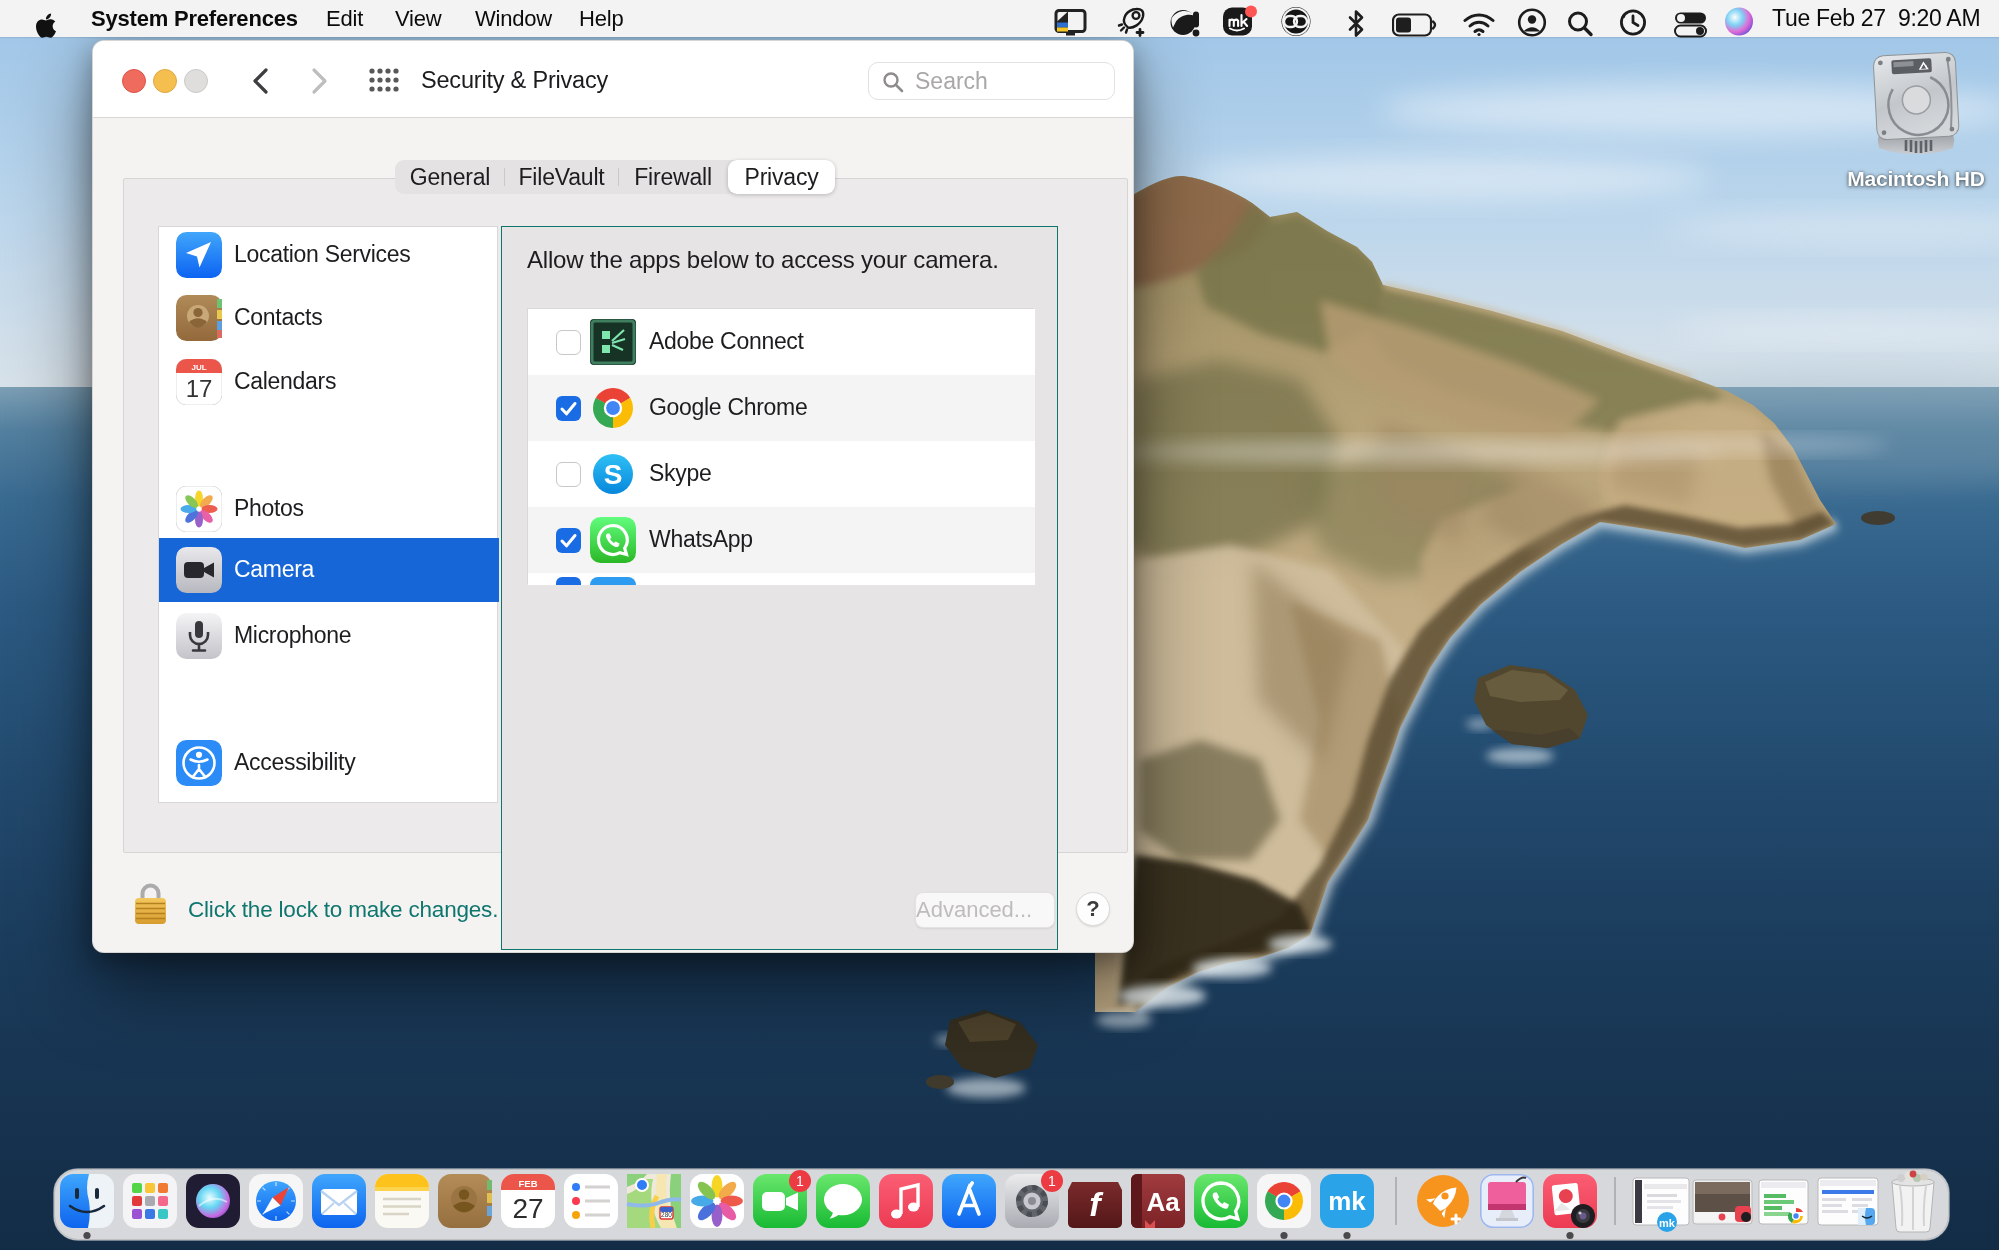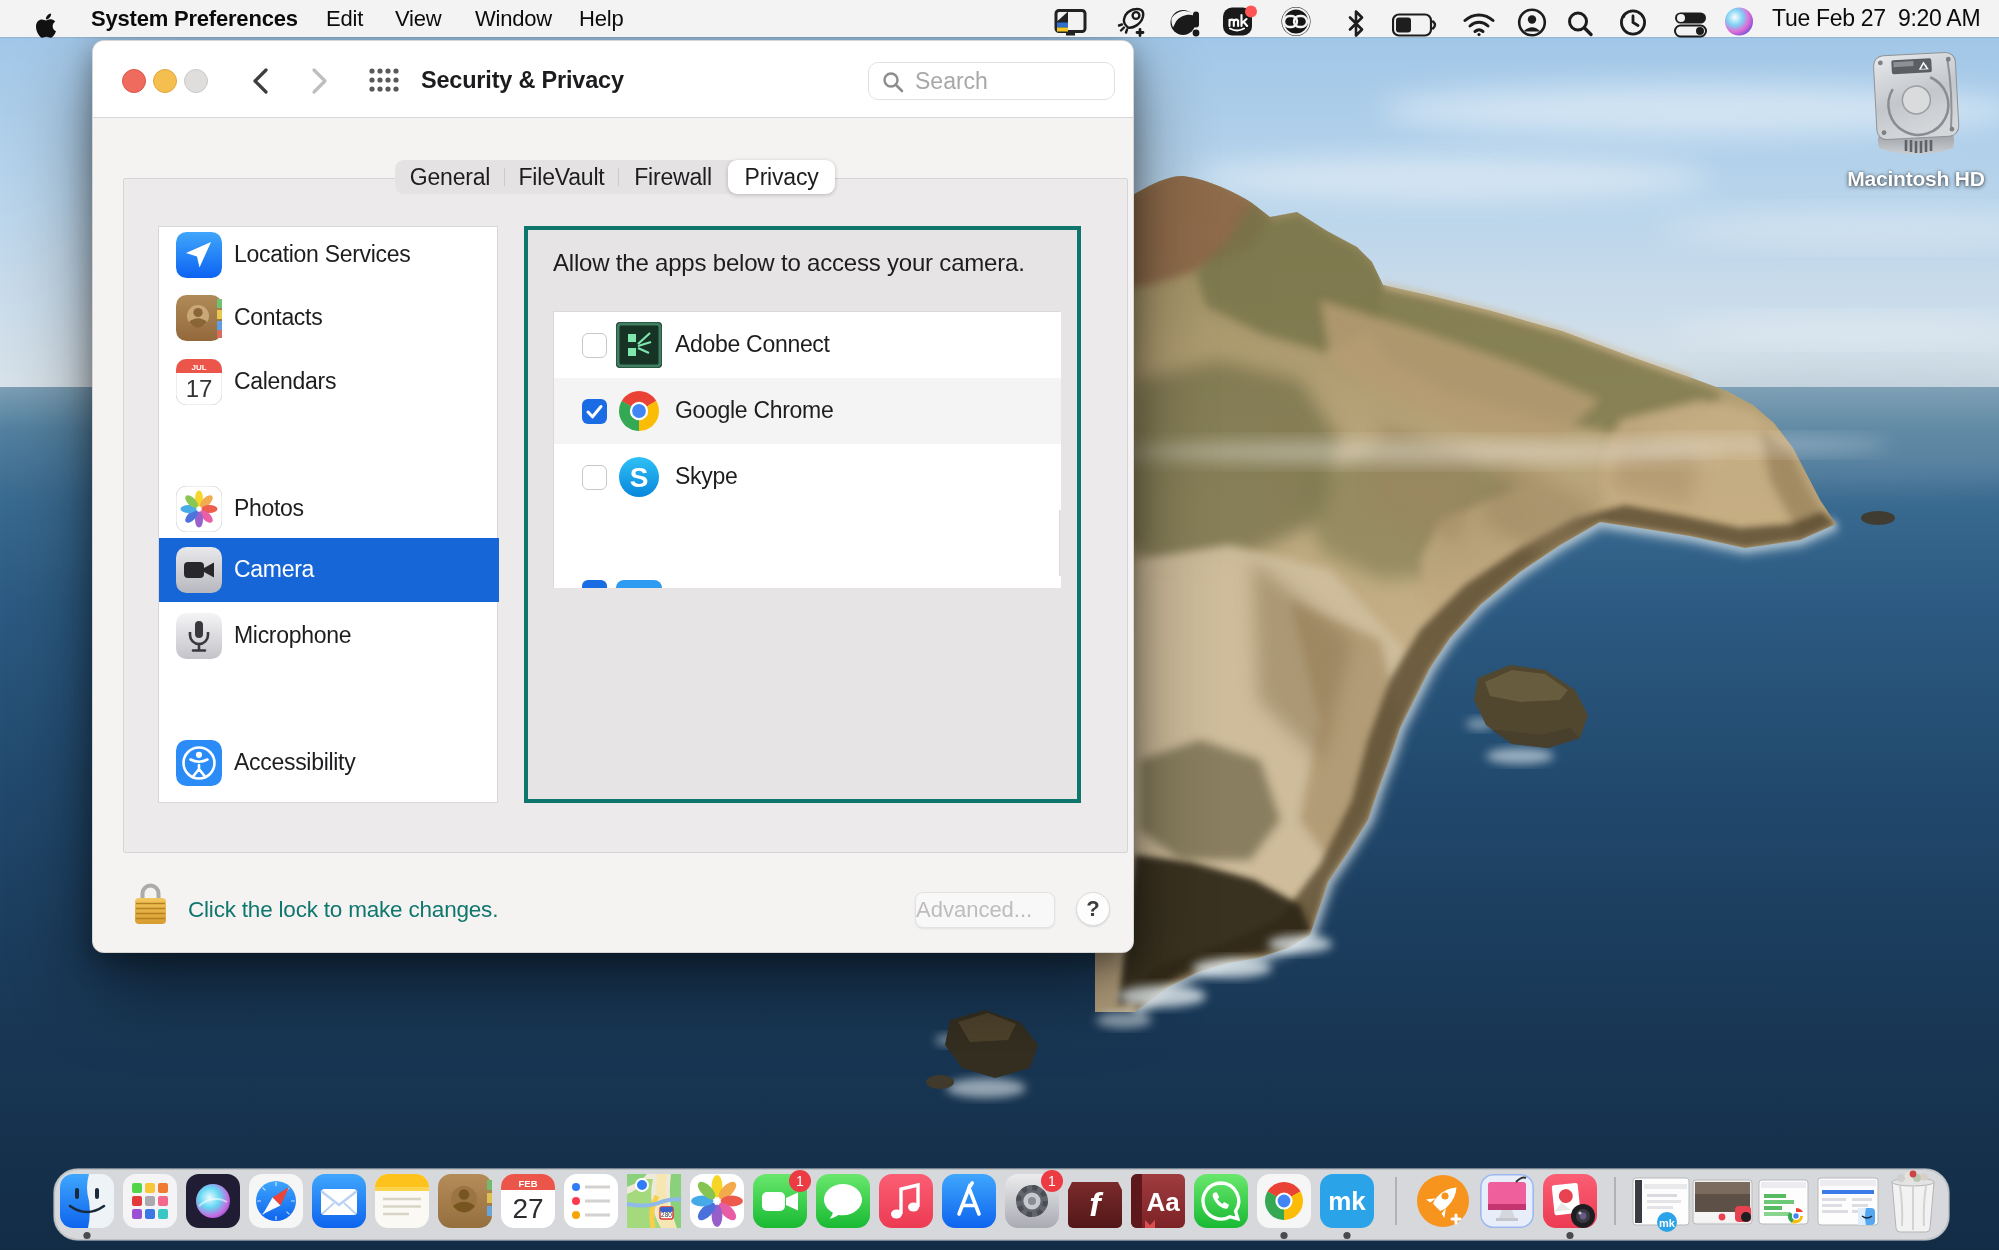--- a/index.html
+++ b/index.html
@@ -6,34 +6,34 @@
 #desktop{position:absolute;left:0;top:0;width:1999px;height:1250px;background:#1d4166}
 .abs{position:absolute}
 #wall{position:absolute;left:0;top:0;z-index:1}
 #menubar{position:absolute;left:0;top:0;width:1999px;height:37px;background:#f4f3f3;z-index:40;box-shadow:0 0 2px rgba(0,0,0,.25)}
 #menubar .mi{position:absolute;top:0;height:37px;line-height:37px;font-size:22px;color:#0b0b0b;white-space:nowrap;letter-spacing:-0.2px}
 #hdicon{position:absolute;left:1858px;top:48px;width:116px;height:150px;z-index:5;text-align:center}
 #hdlabel{position:absolute;left:-30px;top:119px;width:176px;text-align:center;white-space:nowrap;font-size:21px;font-weight:bold;letter-spacing:-0.2px;color:#fff;text-shadow:0 1px 4px rgba(0,0,0,.65),0 0 2px rgba(0,0,0,.4)}
 #win{position:absolute;left:92px;top:40px;width:1042px;height:913px;border-radius:12px;background:#f4f3f2;box-shadow:0 35px 80px rgba(0,0,0,.48),0 8px 28px rgba(0,0,0,.35);z-index:20;overflow:hidden;border:1px solid rgba(0,0,0,.12)}
 #titlebar{position:absolute;left:0;top:0;width:1042px;height:77px;background:#fff;border-bottom:1px solid #d8d6d6}
 .tl{position:absolute;top:28px;width:24px;height:24px;border-radius:50%}
-#wtitle{position:absolute;left:328px;top:26px;font-size:23.5px;font-weight:bold;color:#1c1c1e;letter-spacing:-0.2px;white-space:nowrap}
+#wtitle{position:absolute;left:328px;top:26px;font-size:23.5px;font-weight:normal;color:#1c1c1e;letter-spacing:-0.2px;white-space:nowrap}
 #search{position:absolute;left:775px;top:21px;width:247px;height:38px;border-radius:10px;background:#fff;border:1.5px solid #e2e0e0}
 #search span{position:absolute;left:46px;top:5px;font-size:23px;color:#a9a7a7}
 #tabs{position:absolute;left:302px;top:119px;width:440px;height:34px;border-radius:9px;background:#e4e2e2;z-index:3}
 .tab{position:absolute;top:0;height:34px;line-height:34px;font-size:23px;color:#1d1d1f;text-align:center;letter-spacing:-0.2px}
 .tsep{position:absolute;top:8px;width:1px;height:18px;background:#cbc9c9}
 #tabsel{position:absolute;left:333px;top:0px;width:107px;height:34px;background:#fff;border-radius:9px;box-shadow:0 1px 4px rgba(0,0,0,.22);z-index:2}
 #cbox{position:absolute;left:30px;top:137px;width:1005px;height:675px;background:#eceaea;border:1px solid #d6d4d4;border-radius:2px}
 #sidebar{position:absolute;left:65px;top:185px;width:340px;height:577px;background:#fff;border:1px solid #d9d7d7}
 .srow{position:absolute;left:0;width:340px;height:63px}
 .srow .lbl{position:absolute;left:75px;top:17px;font-size:23px;color:#1d1d1f;letter-spacing:-0.3px;white-space:nowrap}
 .srow svg{position:absolute;left:17px;top:8px}
 #camrow{position:absolute;left:0px;top:311px;width:340px;height:64px;background:#1666d8}
-#rpanel{position:absolute;left:431px;top:185px;width:557px;height:577px;background:#e6e4e4;border:4px solid #0f766e}
+#rpanel{position:absolute;left:408px;top:185px;width:557px;height:724px;background:#e6e4e4;border:1px solid #0f766e}
 #allow{position:absolute;left:25px;top:19px;font-size:24px;color:#1d1d1f;white-space:nowrap;letter-spacing:-0.2px}
 #applist{position:absolute;left:25px;top:81px;width:507px;height:276px;background:#fff;border:1px solid #dad8d8}
 .arow{position:absolute;left:0;width:507px;height:66px}
 .arow .albl{position:absolute;left:121px;top:19px;font-size:23px;color:#1d1d1f;letter-spacing:-0.3px;white-space:nowrap}
 .cb{position:absolute;left:28px;top:21px;width:25px;height:25px;border-radius:6px}
 .cbon{background:#1a6ce5}
 .cboff{background:#fff;border:1.5px solid #c9c7c7}
 .aicon{position:absolute;left:62px;top:10px}
 #footer-lock{position:absolute;left:41px;top:841px}
 #flabel{position:absolute;left:95px;top:856px;font-size:22.5px;color:#0f766e;letter-spacing:-0.2px;white-space:nowrap}
@@ -465,20 +465,37 @@
                 <linearGradient id="skyg" x1="0" y1="0" x2="0" y2="1">
                   <stop offset="0" stop-color="#2fc0f5"></stop>
                   <stop offset="1" stop-color="#0787dc"></stop>
                 </linearGradient>
               </defs>
               <circle cx="23" cy="23" r="20" fill="url(#skyg)"></circle>
               <text x="23" y="33" font-size="28" font-weight="bold" fill="#fff" text-anchor="middle">S</text>
             </svg>
 <span class="albl">Skype</span>
 </div>
+<div class="arow" style="top:198px;background:#f5f4f4">
+<div class="cb cbon"><svg width="25" height="25" viewBox="0 0 25 25">
+                <path d="M6,13 l4.5,4.8 L19,7.5" fill="none" stroke="#fff" stroke-width="3" stroke-linecap="round" stroke-linejoin="round"></path>
+              </svg></div>
+<svg class="aicon" width="46" height="46" viewBox="0 0 46 46">
+              <defs>
+                <linearGradient id="wag" x1="0" y1="0" x2="0" y2="1">
+                  <stop offset="0" stop-color="#61fd7d"></stop>
+                  <stop offset="1" stop-color="#2bb826"></stop>
+                </linearGradient>
+              </defs>
+              <rect width="46" height="46" rx="10.5" fill="url(#wag)"></rect>
+              <path d="M23,8.5 a14.5,14.5 0 1 0 7,27.2 l6.5,1.8 -1.8,-6.3 a14.5,14.5 0 0 0 -11.7,-22.7 Z" fill="none" stroke="#fff" stroke-width="3.2"></path>
+              <path d="M17.5,16.5 q-2.5,1 -1,4.5 q2.5,6 8,8.5 q3.5,1.5 4.5,-1 l0.5,-2 -4,-2 -1.5,1.5 q-2.5,-1.5 -4,-4 l1.5,-1.5 -2,-4 Z" fill="#fff"></path>
+            </svg>
+<span class="albl">WhatsApp</span>
+</div>
 <div class="arow" style="top:264px;background:#fff;height:12px">
 <div class="abs" style="left:28px;top:4px;width:25px;height:8px;border-radius:6px 6px 0 0;background:#1a6ce5"></div>
 <div class="abs" style="left:62px;top:4px;width:46px;height:8px;border-radius:8px 8px 0 0;background:#2d9bf0"></div>
 </div>
 </div>
 </div>
 <svg id="footer-lock" width="33" height="44" viewBox="0 0 33 44">
         <path d="M8.5,18 v-6.5 a8,8 0 0 1 16,0 V18" fill="none" stroke="#ababab" stroke-width="4"></path>
         <defs>
           <linearGradient id="lockg" x1="0" y1="0" x2="0" y2="1">

